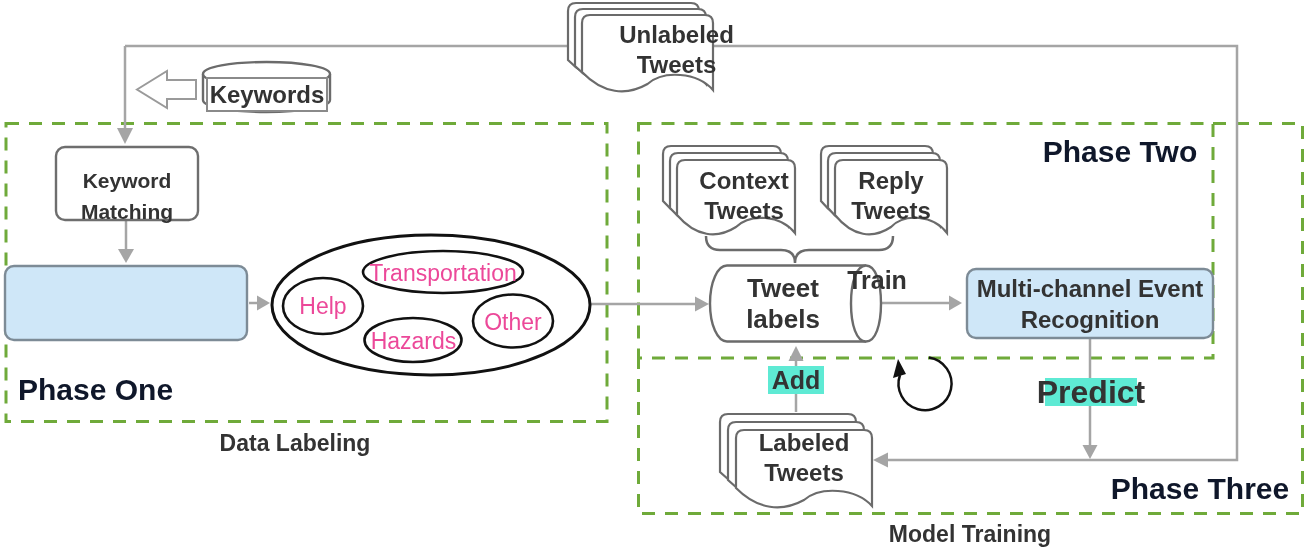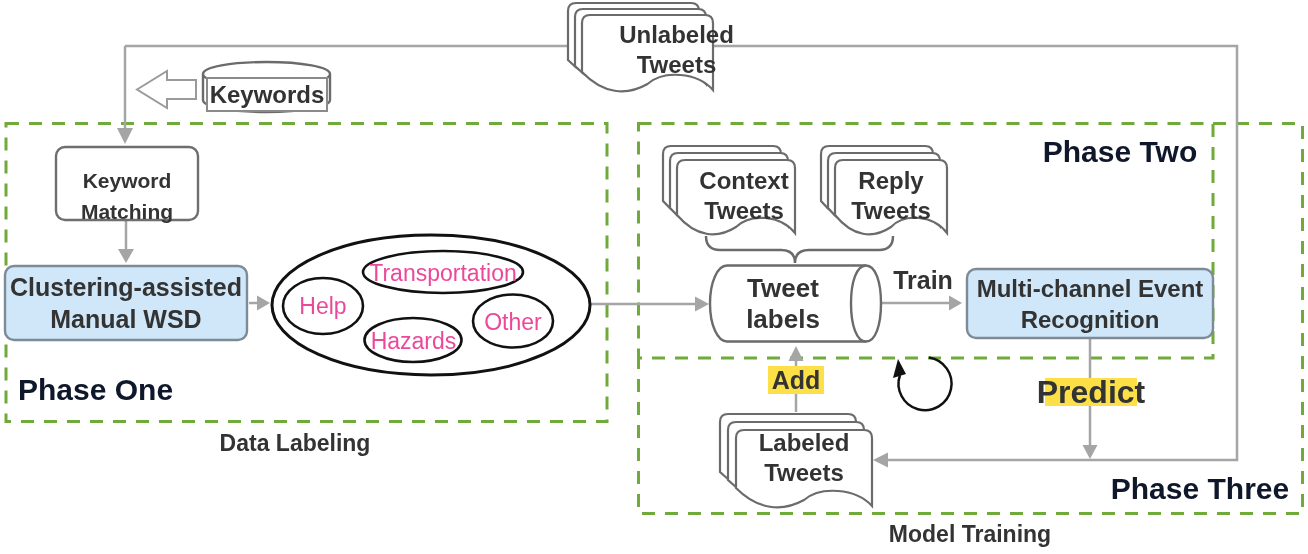--- a/index.html
+++ b/index.html
@@ -13,21 +13,21 @@
   .shape{fill:#ffffff;stroke:#6b6b6b;stroke-width:2.4;}
   .bluebox{fill:#cfe7f8;stroke:#7d8b96;stroke-width:2.4;}
   .whitebox{fill:#ffffff;stroke:#6e6e6e;stroke-width:2.4;}
   .cl{fill:#ffffff;stroke:#111111;stroke-width:3;}
   .cl2{fill:#ffffff;stroke:#111111;stroke-width:2.6;}
   .loop{fill:none;stroke:#111111;stroke-width:2.5;}
   .lbl{position:absolute;display:flex;align-items:center;justify-content:center;
        text-align:center;white-space:pre-line;font-weight:bold;color:#333;}
   .plain{font-weight:normal;color:#ec4899;}
   .green{color:#0f172a;}
-  .onwhite{background:#fde047;}
+  .onwhite{background:#5eead4;}
   .bordered{border:2px solid #8a8a8a;background:#fff;box-sizing:border-box;}
 </style>
 </head>
 <body>
 
 <div id="stage">
 
   <svg width="1308" height="554" viewBox="0 0 1308 554">
 
     <rect class="dash" x="6" y="123.5" width="601" height="298"></rect>
@@ -133,38 +133,36 @@
   </svg>
 
   <div class="lbl" style="left:582px;top:13px;width:131px;height:74px;font-size:24px;line-height:30px;padding-left:29px;">Unlabeled
 Tweets</div>
 
   <div class="lbl bordered" style="left:206px;top:77px;width:122px;height:35px;font-size:24px;">Keywords</div>
 
   <div class="lbl" style="left:56px;top:148px;width:142px;height:71px;font-size:21px;line-height:31px;margin-top:12px;">Keyword
 Matching</div>
 
-  <div class="lbl" style="left:5px;top:266px;width:242px;height:73px;font-size:25px;line-height:32px;">Clustering-assisted
-Manual WSD</div>
 
   <div class="lbl plain" style="left:283px;top:292px;width:80px;height:28px;font-size:23px;">Help</div>
   <div class="lbl plain" style="left:363px;top:260px;width:160px;height:26px;font-size:23px;">Transportation</div>
   <div class="lbl plain" style="left:365px;top:328px;width:97px;height:26px;font-size:23px;">Hazards</div>
   <div class="lbl plain" style="left:473px;top:309px;width:80px;height:26px;font-size:23px;">Other</div>
 
 
   <div class="lbl" style="left:677px;top:164px;width:118px;height:64px;font-size:24px;line-height:30px;margin-left:8px;">Context
 Tweets</div>
   <div class="lbl" style="left:835px;top:164px;width:112px;height:64px;font-size:24px;line-height:30px;">Reply
 Tweets</div>
 
   <div class="lbl" style="left:722px;top:272px;width:122px;height:64px;font-size:26px;line-height:31px;">Tweet
 labels</div>
 
-  <div class="lbl" style="left:890px;top:266px;width:66px;height:28px;font-size:25px;text-align:right;">Train</div>
+  <div class="lbl" style="left:844px;top:266px;width:66px;height:28px;font-size:25px;text-align:right;">Train</div>
 
   <div class="lbl" style="left:969px;top:272px;width:242px;height:63px;font-size:24px;line-height:31px;">Multi-channel Event
 Recognition</div>
 
   <div class="lbl onwhite" style="left:768px;top:366px;width:56px;height:28px;font-size:25px;">Add</div>
 
   <div class="lbl onwhite" style="left:1045px;top:378px;width:92px;height:28px;font-size:32px;">Predict</div>
 
   <div class="lbl" style="left:736px;top:426px;width:136px;height:64px;font-size:24px;line-height:30px;">Labeled
 Tweets</div>

